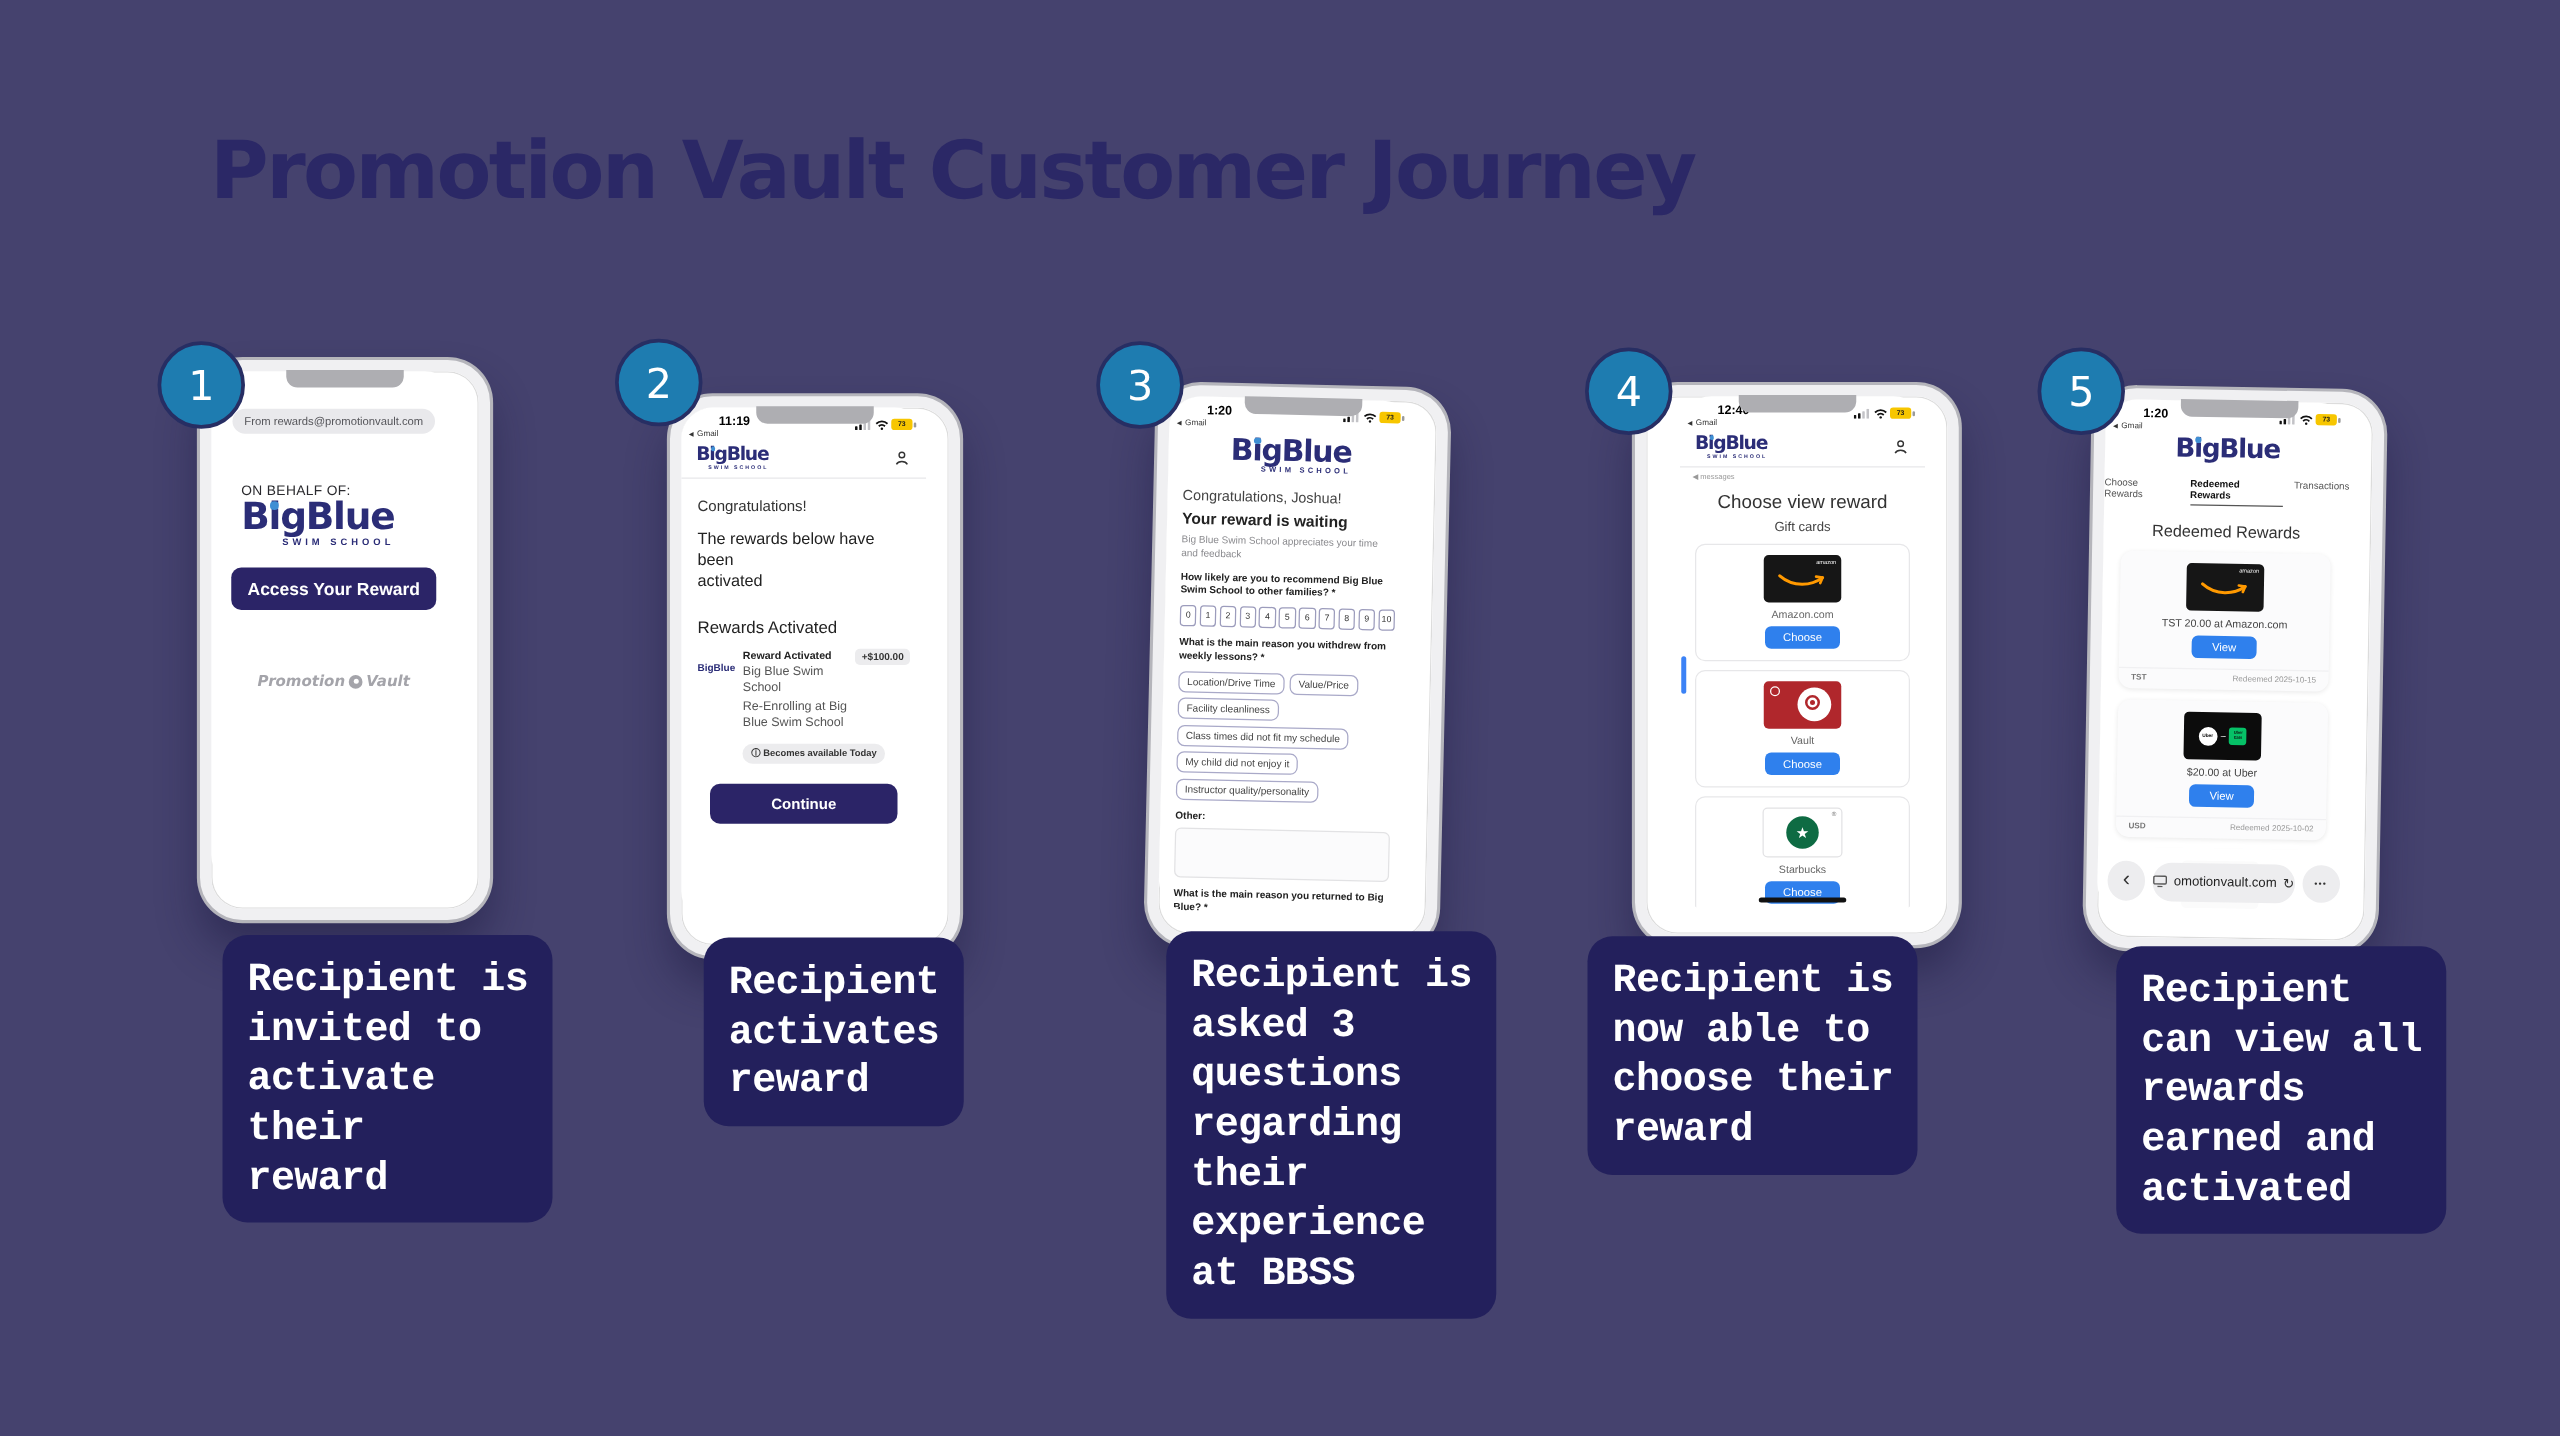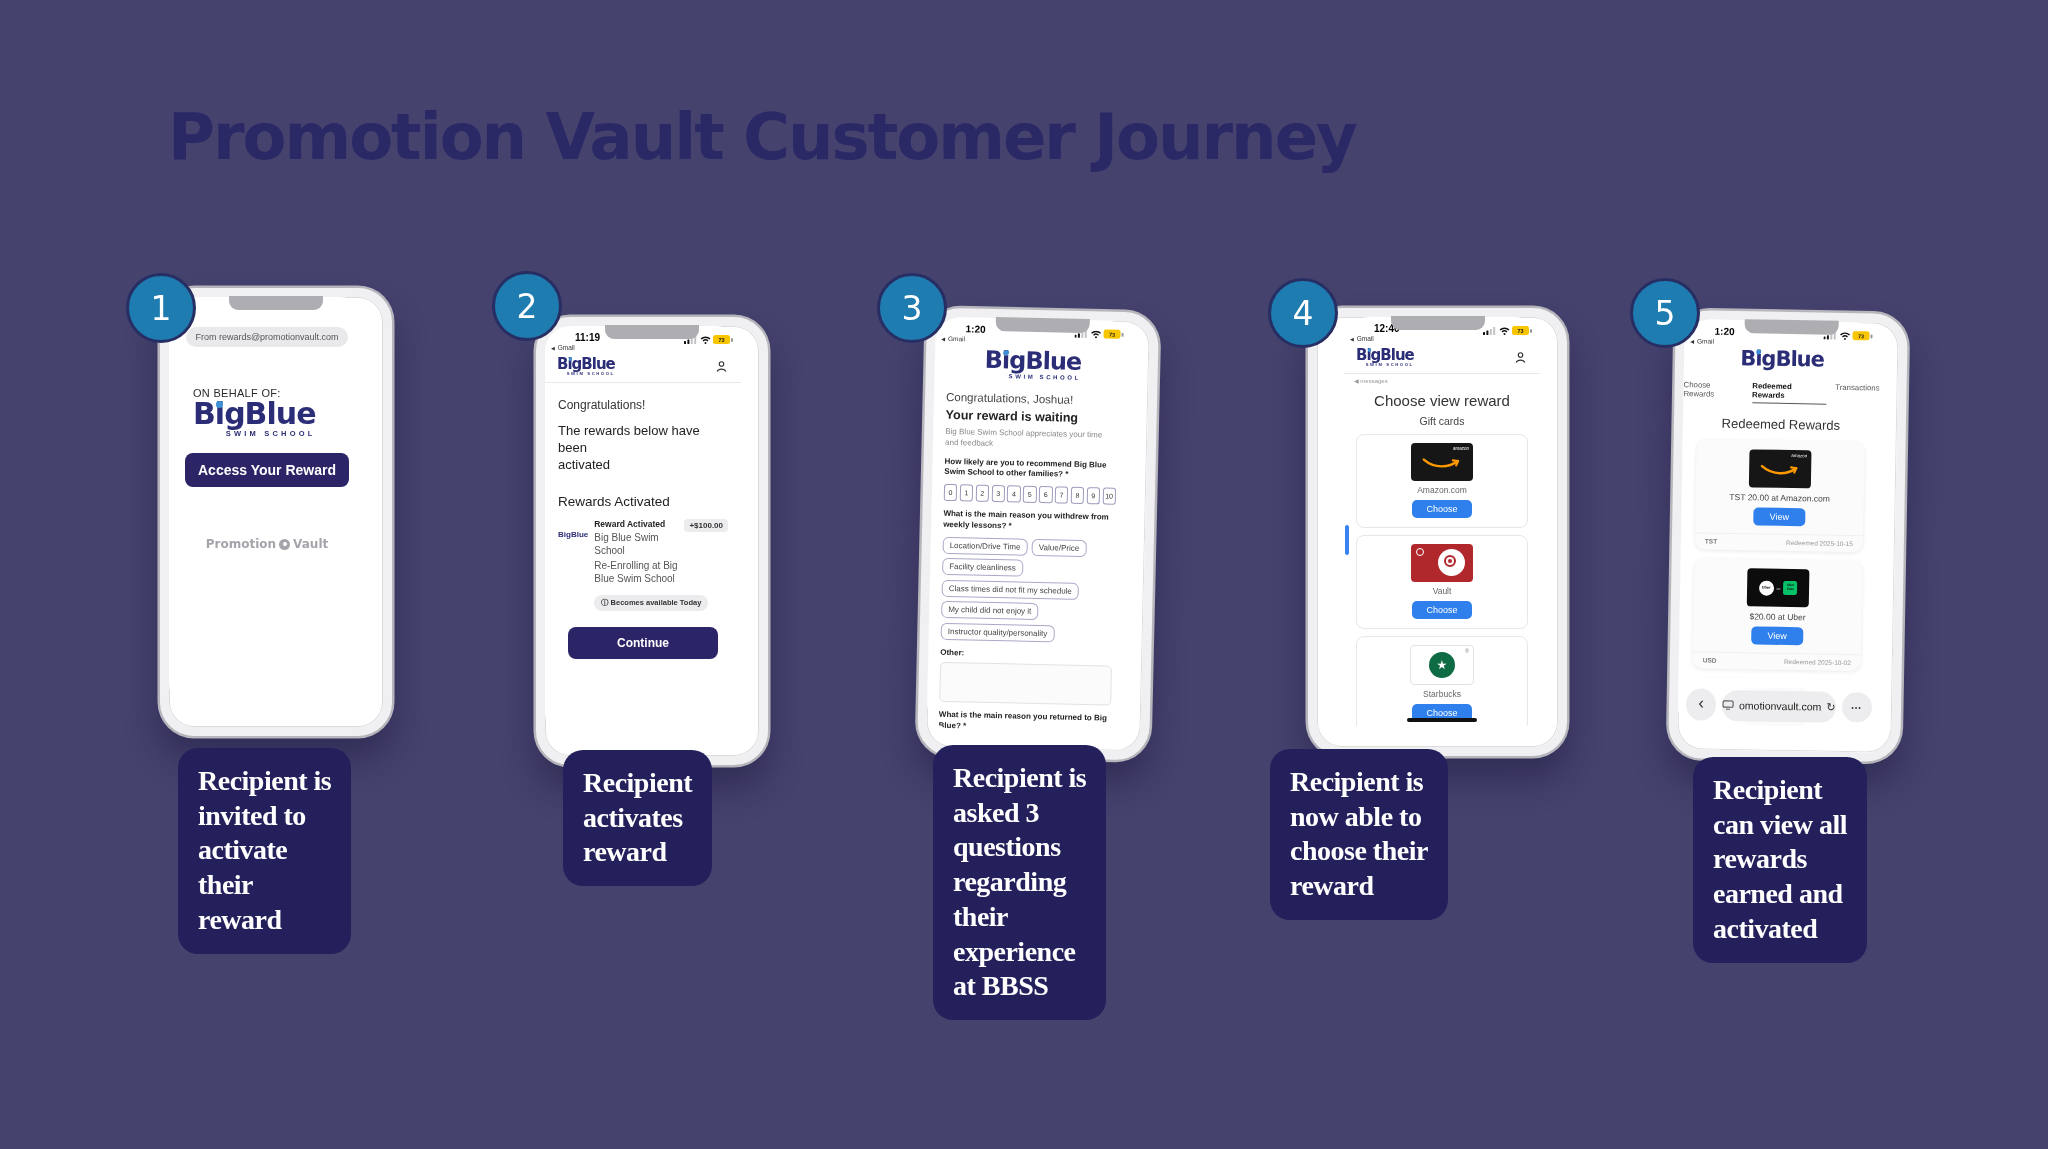--- a/index.html
+++ b/index.html
@@ -14,22 +14,22 @@
          0 22px 34px rgba(22,19,58,.45);}
   .screen{position:relative;width:196px;height:412px;border-radius:25px;overflow:hidden;background:#fff;}
   .notch{position:absolute;top:-1px;left:50%;transform:translateX(-50%);width:94px;height:14px;
          background:#aeaeb2;border-radius:0 0 9px 9px;z-index:6;}
 
   
   .badge{position:absolute;width:64px;height:64px;border-radius:50%;background:#1e7cb0;
          border:3px solid #272e63;color:#fff;display:flex;align-items:center;justify-content:center;
          font-size:33px;font-family:"DejaVu Sans",sans-serif;z-index:10;}
   .caption{position:absolute;background:#23205c;border-radius:20px;padding:16px 20px;color:#fff;
-           font-weight:bold;font-size:28px;line-height:1.24;white-space:pre-line;
-           font-family:Liberation Serif, serif;letter-spacing:-.5px;}
+           font-weight:bold;font-size:32px;line-height:1.24;white-space:pre-line;
+           font-family:Liberation Mono, monospace;letter-spacing:-.5px;}
 
   
   .status{display:flex;justify-content:space-between;align-items:flex-start;padding:6px 11px 0 6px;height:20px;}
   .st-time{font-size:10px;font-weight:bold;color:#000;margin-left:24px;}
   .st-back{font-size:6.5px;color:#333;margin-top:1px;}
   .st-back-arrow{font-size:5px;color:#333;margin-right:1px;}
   .st-right{display:flex;align-items:center;gap:2.5px;margin-top:3px;}
   .st-batt{position:relative;min-width:17px;height:9px;background:#f7c600;border-radius:2.5px;
            font-size:5.5px;color:#1c1c1c;display:flex;align-items:center;justify-content:center;font-weight:bold;}
   .st-batt::after{content:"";position:absolute;right:-2.5px;top:2.5px;width:1.6px;height:4px;background:#9a9a9a;border-radius:1px;}
@@ -53,21 +53,21 @@
 
   
   .p1-pill{margin:30px auto 0;width:max-content;background:#e9e9ec;border-radius:11px;
            font-size:9px;color:#55555a;padding:5px 9px;}
   .p1-block{margin:40px 0 0 24px;}
   .p1-behalf{font-size:11px;color:#2a2a2e;letter-spacing:.3px;}
   .p1-headline{margin-top:42px;text-align:center;font-size:20px;font-weight:bold;color:#0d0d0f;
                font-family:"DejaVu Sans",sans-serif;white-space:pre-line;line-height:1.3;letter-spacing:-.5px;}
   .p1-cta{margin:13px auto 0;width:max-content;font-size:14px;padding:9px 13px;}
   .pv-footer{margin-top:50px;text-align:center;color:#a4a4aa;font-weight:bold;font-size:12px;
-             font-family:"DejaVu Sans",sans-serif;display:flex;align-items:center;justify-content:center;gap:3px;}
+             font-family:"DejaVu Sans",sans-serif;display:flex;align-items:center;justify-content:center;gap:3px;font-style:italic;}
   .pv-gear{width:11px;height:11px;border-radius:50%;background:#a4a4aa;display:inline-block;position:relative;}
   .pv-gear::after{content:"";position:absolute;left:3.5px;top:3.5px;width:4px;height:4px;border-radius:50%;background:#fff;}
 
   
   .p2-body{padding:0 13px;}
   .p2-congrats{margin-top:15px;font-size:12px;color:#333;}
   .p2-message{margin-top:11px;font-size:13px;color:#222;line-height:1.3;white-space:pre-line;}
   .p2-section{margin-top:20px;font-size:13.5px;color:#222;}
   .p2-row{margin-top:10px;display:flex;gap:6px;align-items:flex-start;}
   .p2-minibrand{font-size:8px;font-weight:bold;color:#2b2d77;margin-top:11px;flex:0 0 30px;}

